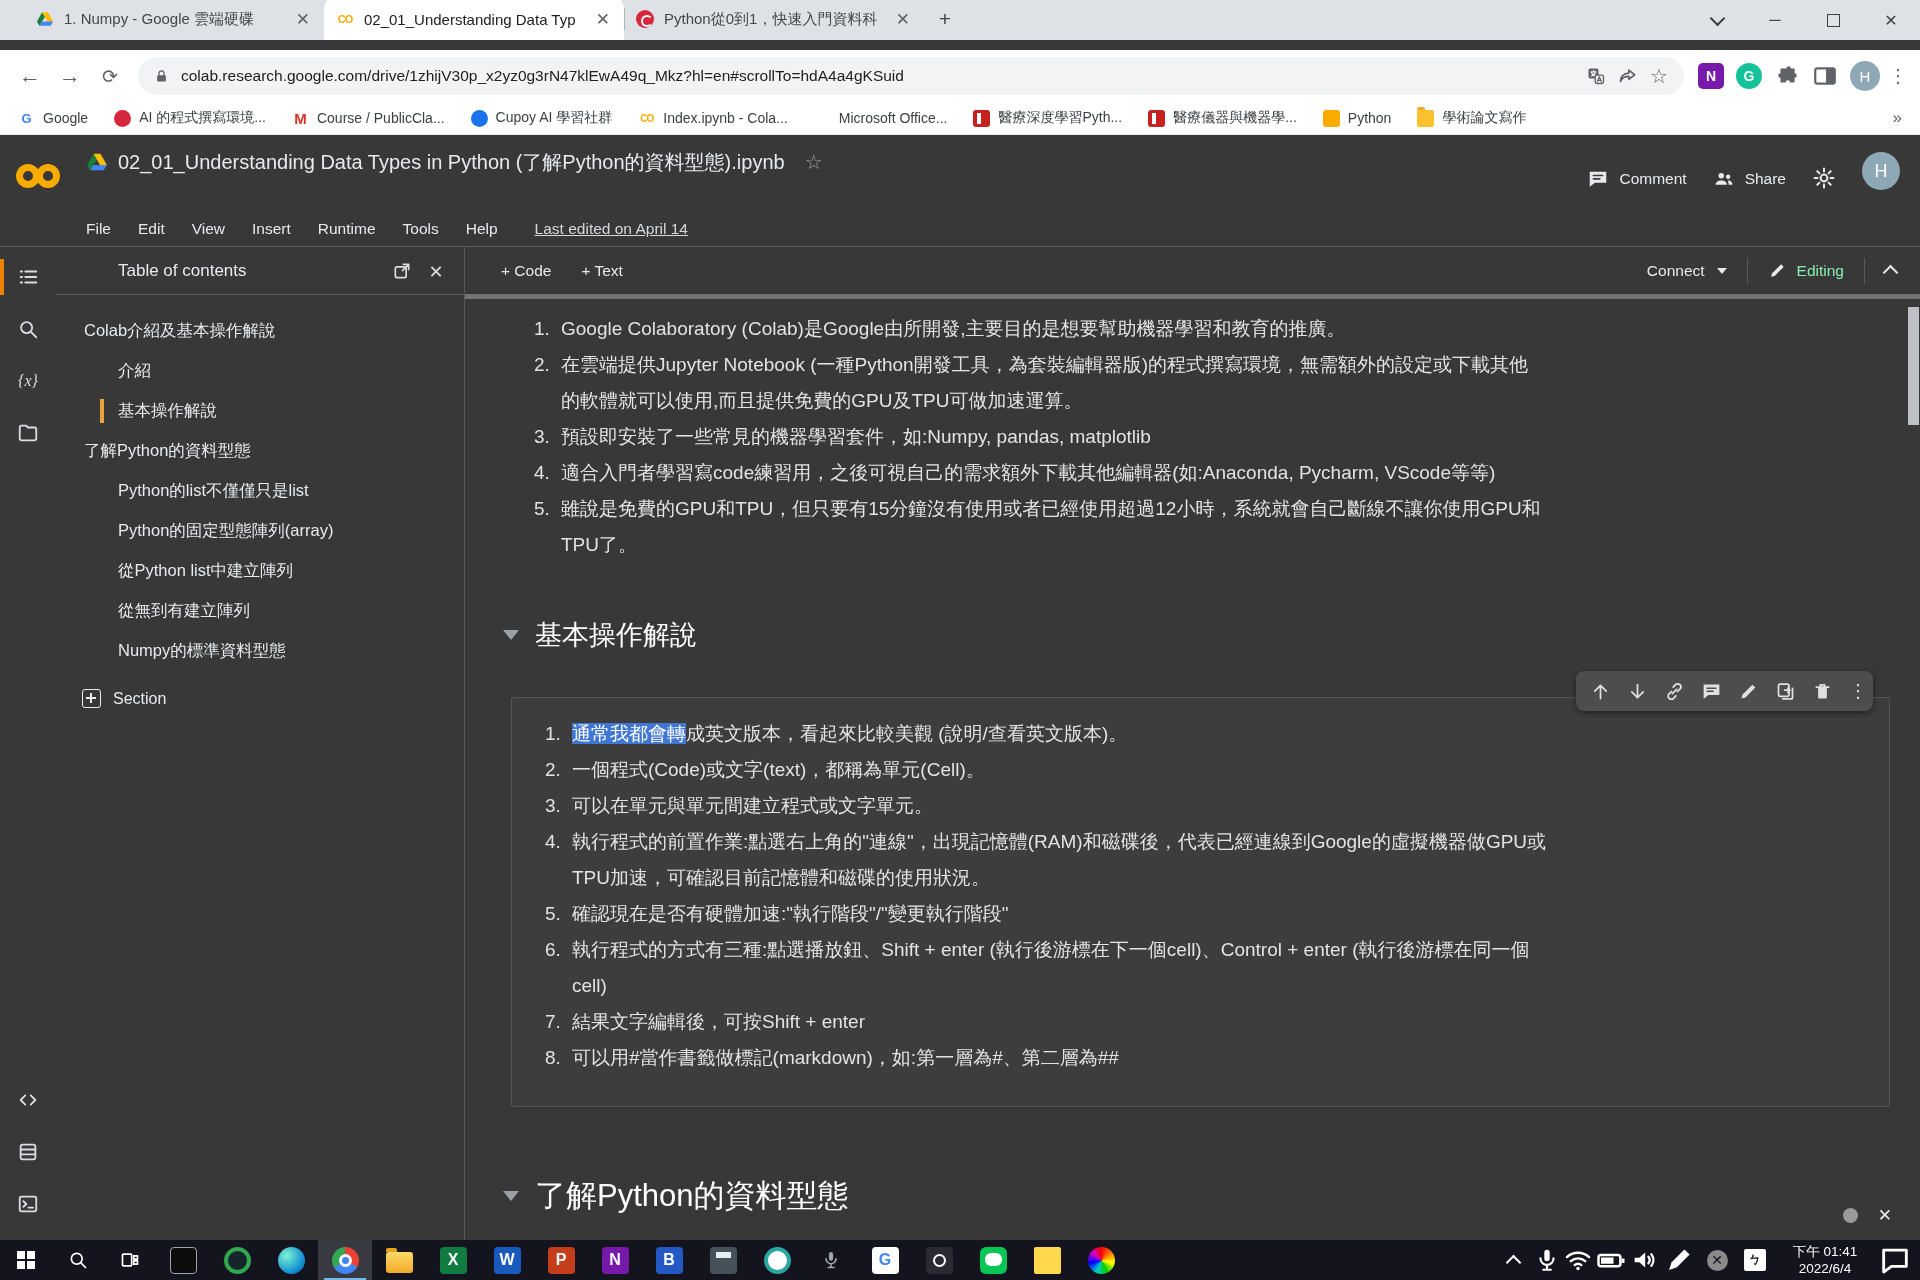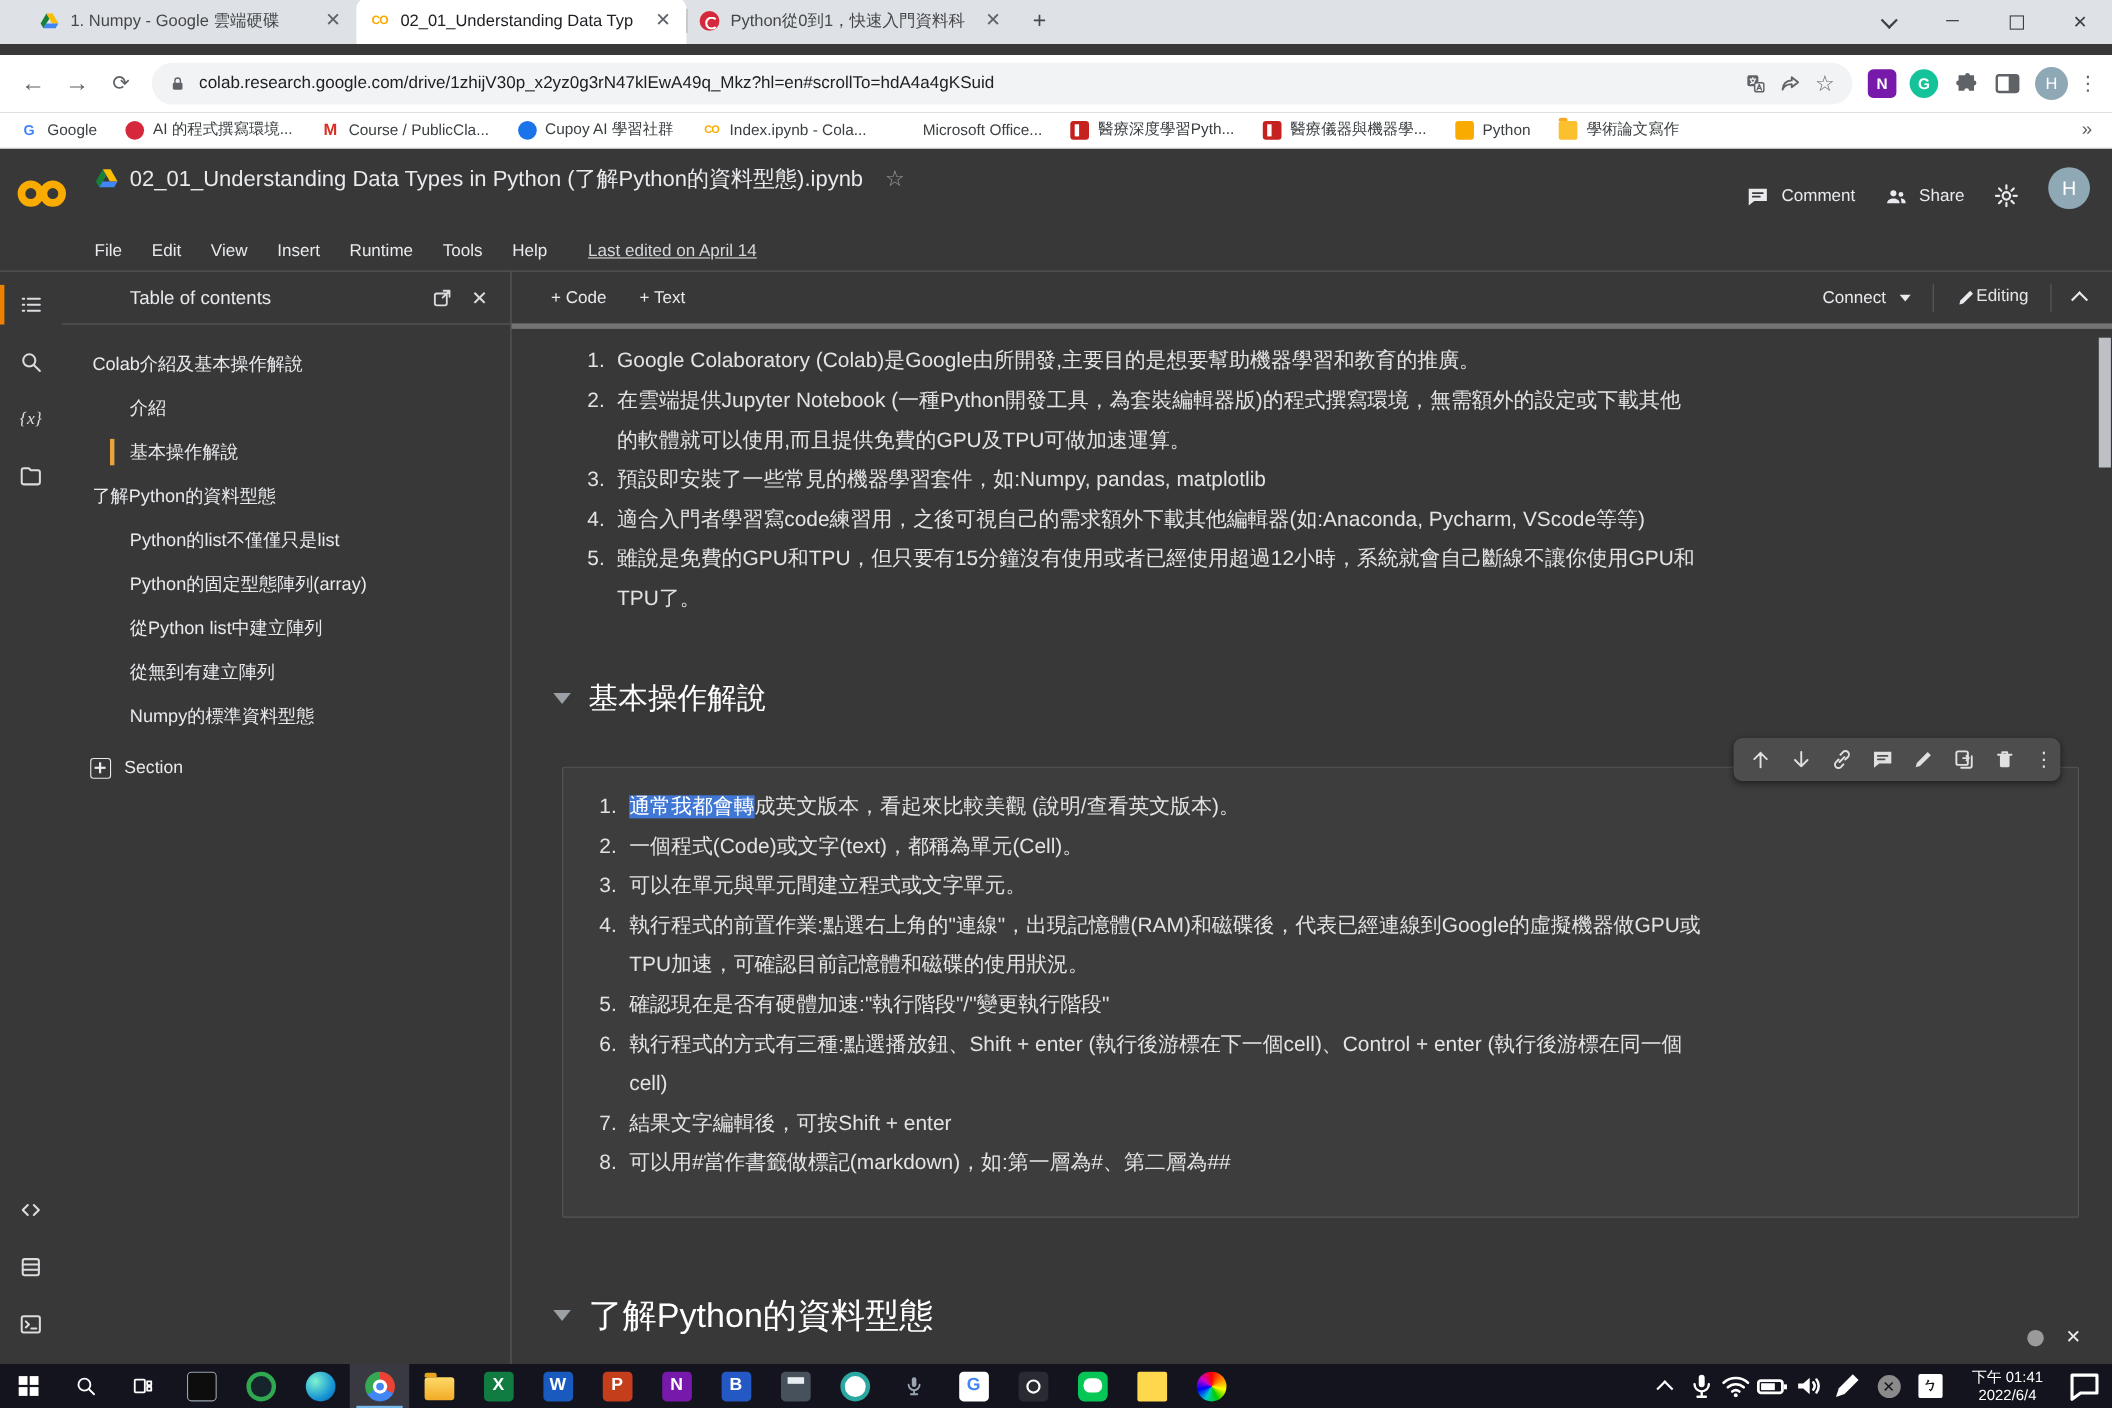--- a/index.html
+++ b/index.html
@@ -99,21 +99,21 @@
   .plusbox::before{left:7px;top:3px;width:2px;height:10px}
   .plusbox::after{left:3px;top:7px;width:10px;height:2px}
 
   #main{flex:1;display:flex;flex-direction:column;position:relative;min-width:0}
   #main-toolbar{height:47px;flex:0 0 47px;border-bottom:5px solid #737373;display:flex;align-items:center;padding:0 24px 0 36px;font-size:15.5px;color:#e8eaed}
   .addbtn{margin-right:30px;display:flex;align-items:center}
   #mt-right{margin-left:auto;display:flex;align-items:center}
   .vdiv{width:1px;height:26px;background:#5a5a5a;margin:0 20px}
   #connect-btn{display:flex;align-items:center;gap:12px}
   .caret-down{width:0;height:0;border-left:5px solid transparent;border-right:5px solid transparent;border-top:6px solid #e8eaed}
-  #editing-btn{display:flex;align-items:flex-start;color:#e5e5e5}
+  #editing-btn{display:flex;align-items:center;gap:10px;color:#86efac}
   .pencil-ic{width:19px;height:19px;color:#e8eaed}
   .chev-up{width:9px;height:9px;border-left:2px solid #e8eaed;border-top:2px solid #e8eaed;transform:rotate(45deg);margin-top:4px}
 
   #content{flex:1;position:relative;padding:12px 0 0 46px;overflow:hidden}
   ol.md-list{margin:0;padding:0 0 0 44px;width:990px;font-size:19px;line-height:36px;color:#e3e3e3}
   ol.md-list li{padding-left:6px}
   .hl{background:#4077d4;color:#fff}
   .sech{display:flex;align-items:center;gap:16px;color:#fff;margin-left:-8px}
   .coll-arrow{width:0;height:0;border-left:8px solid transparent;border-right:8px solid transparent;border-top:10px solid #9aa0a6}
   #sec1{margin-top:54px;font-size:27px}

